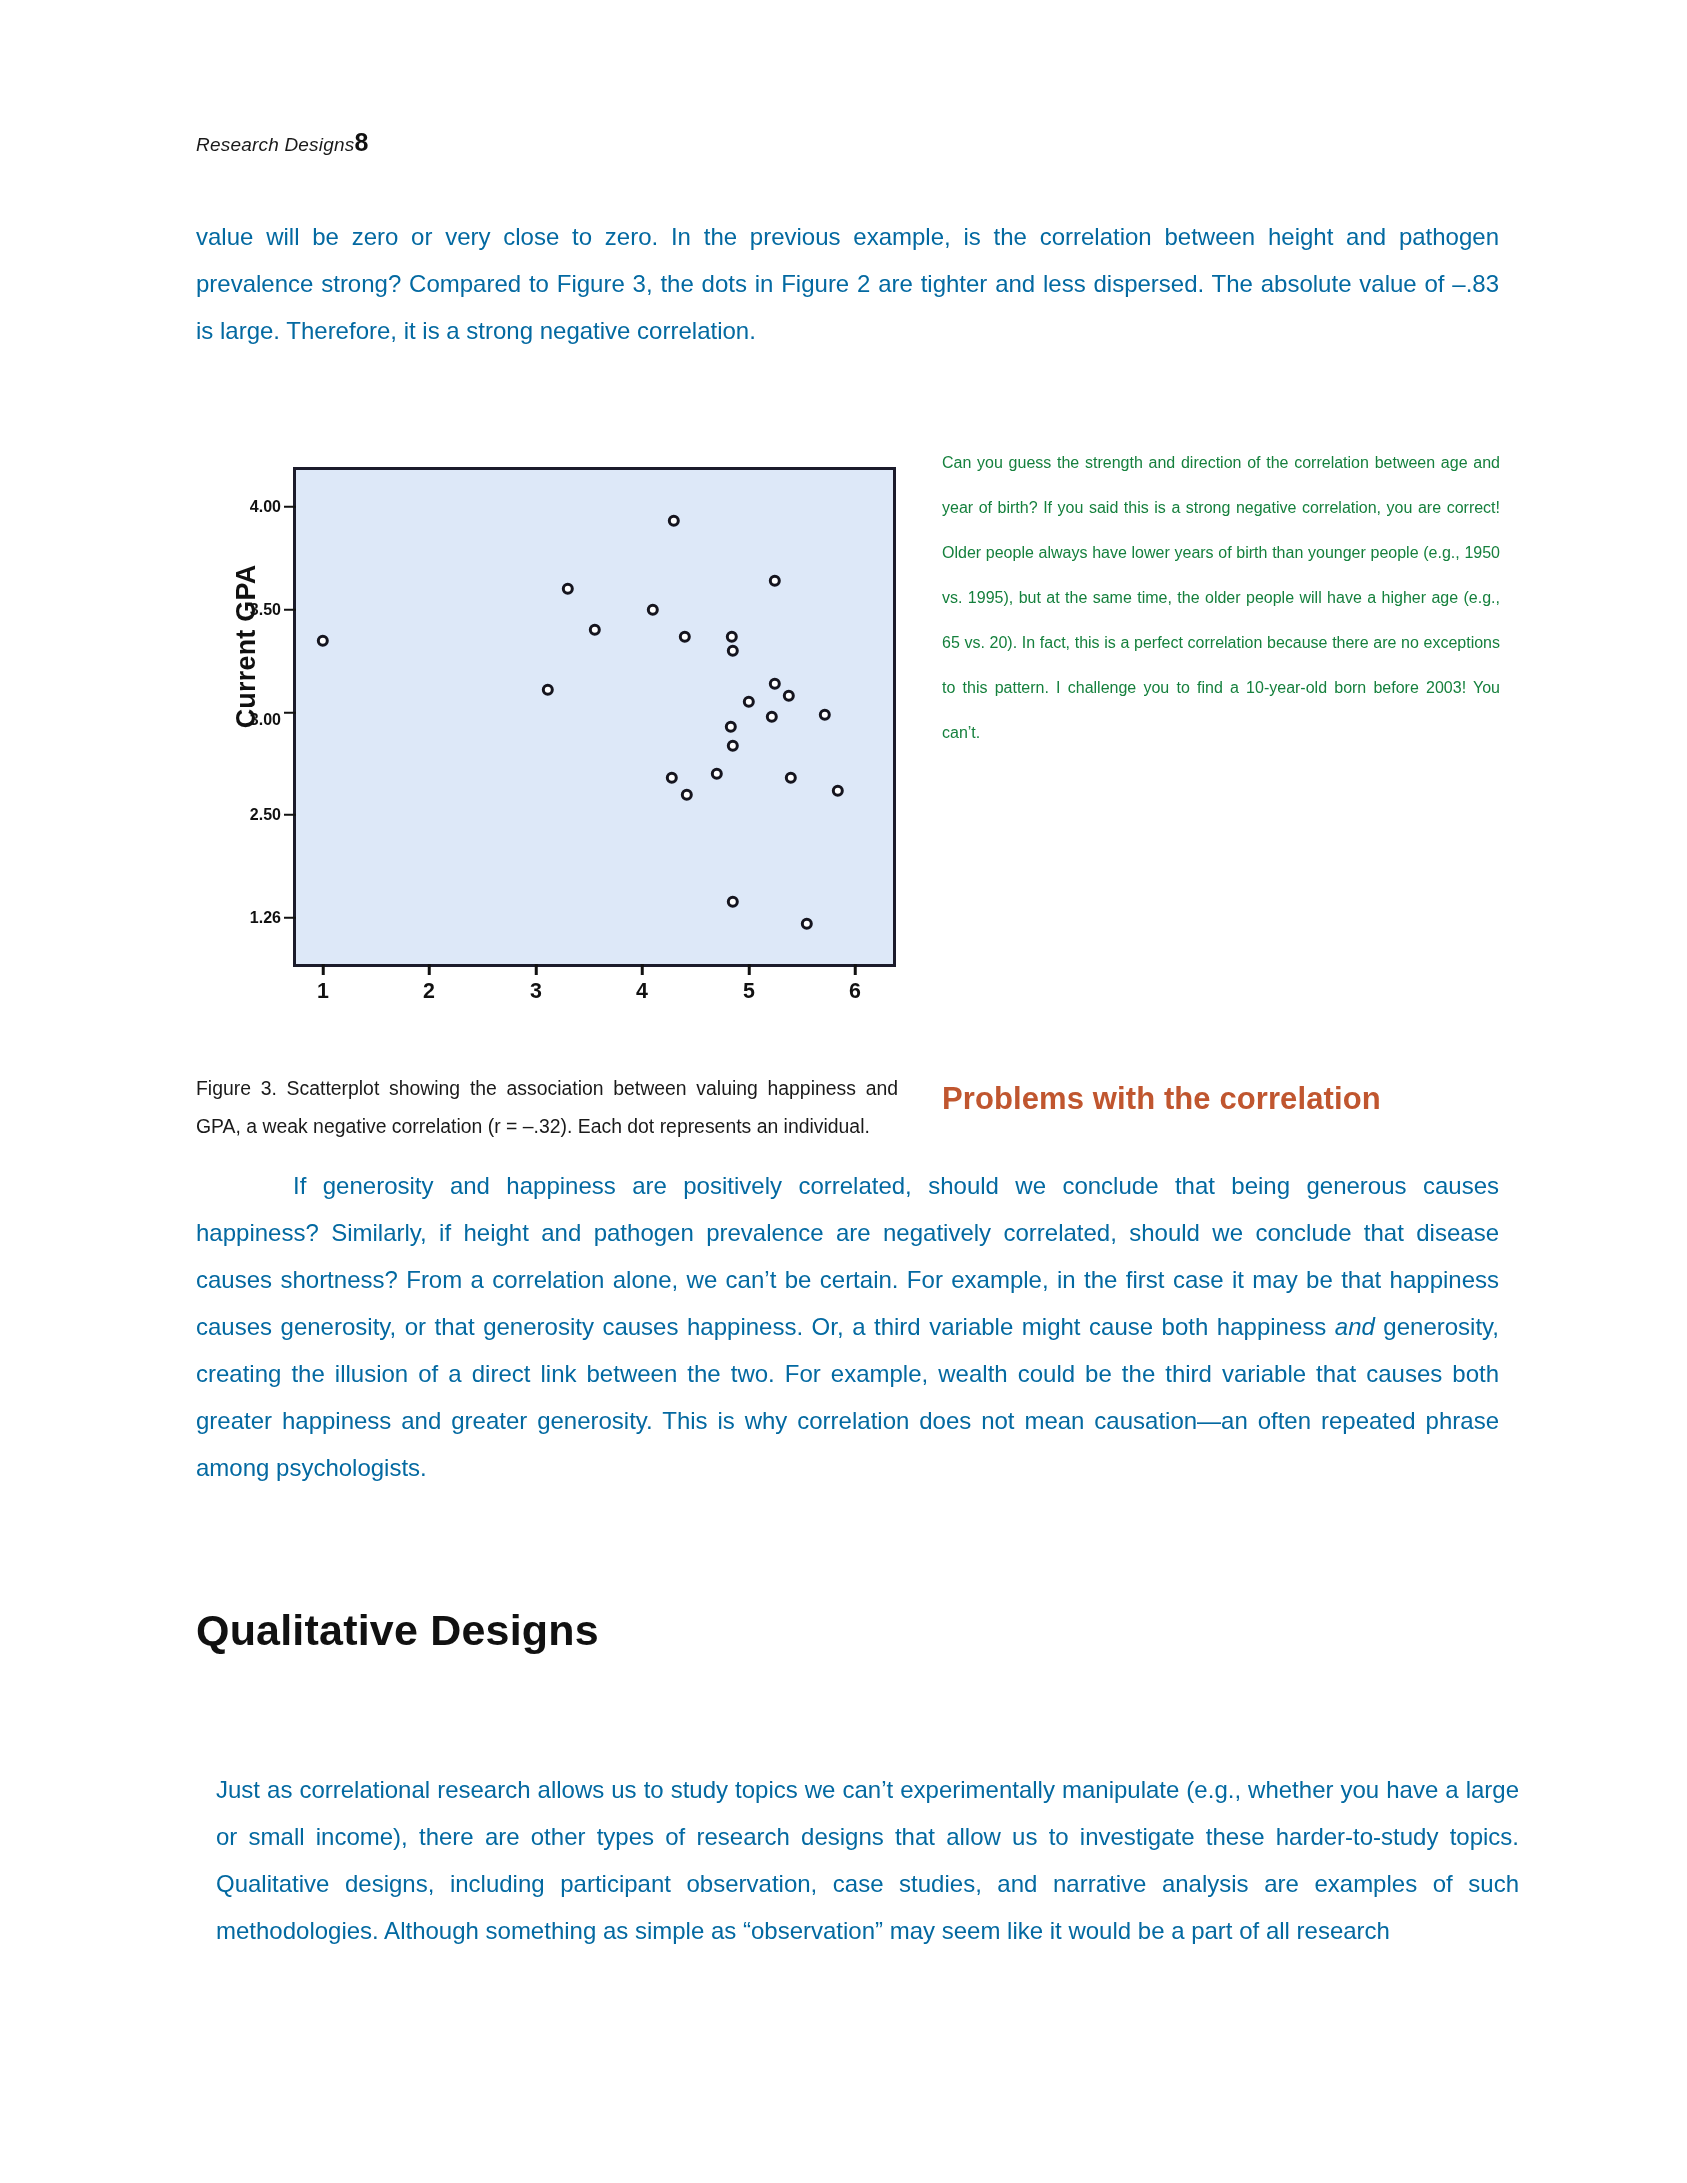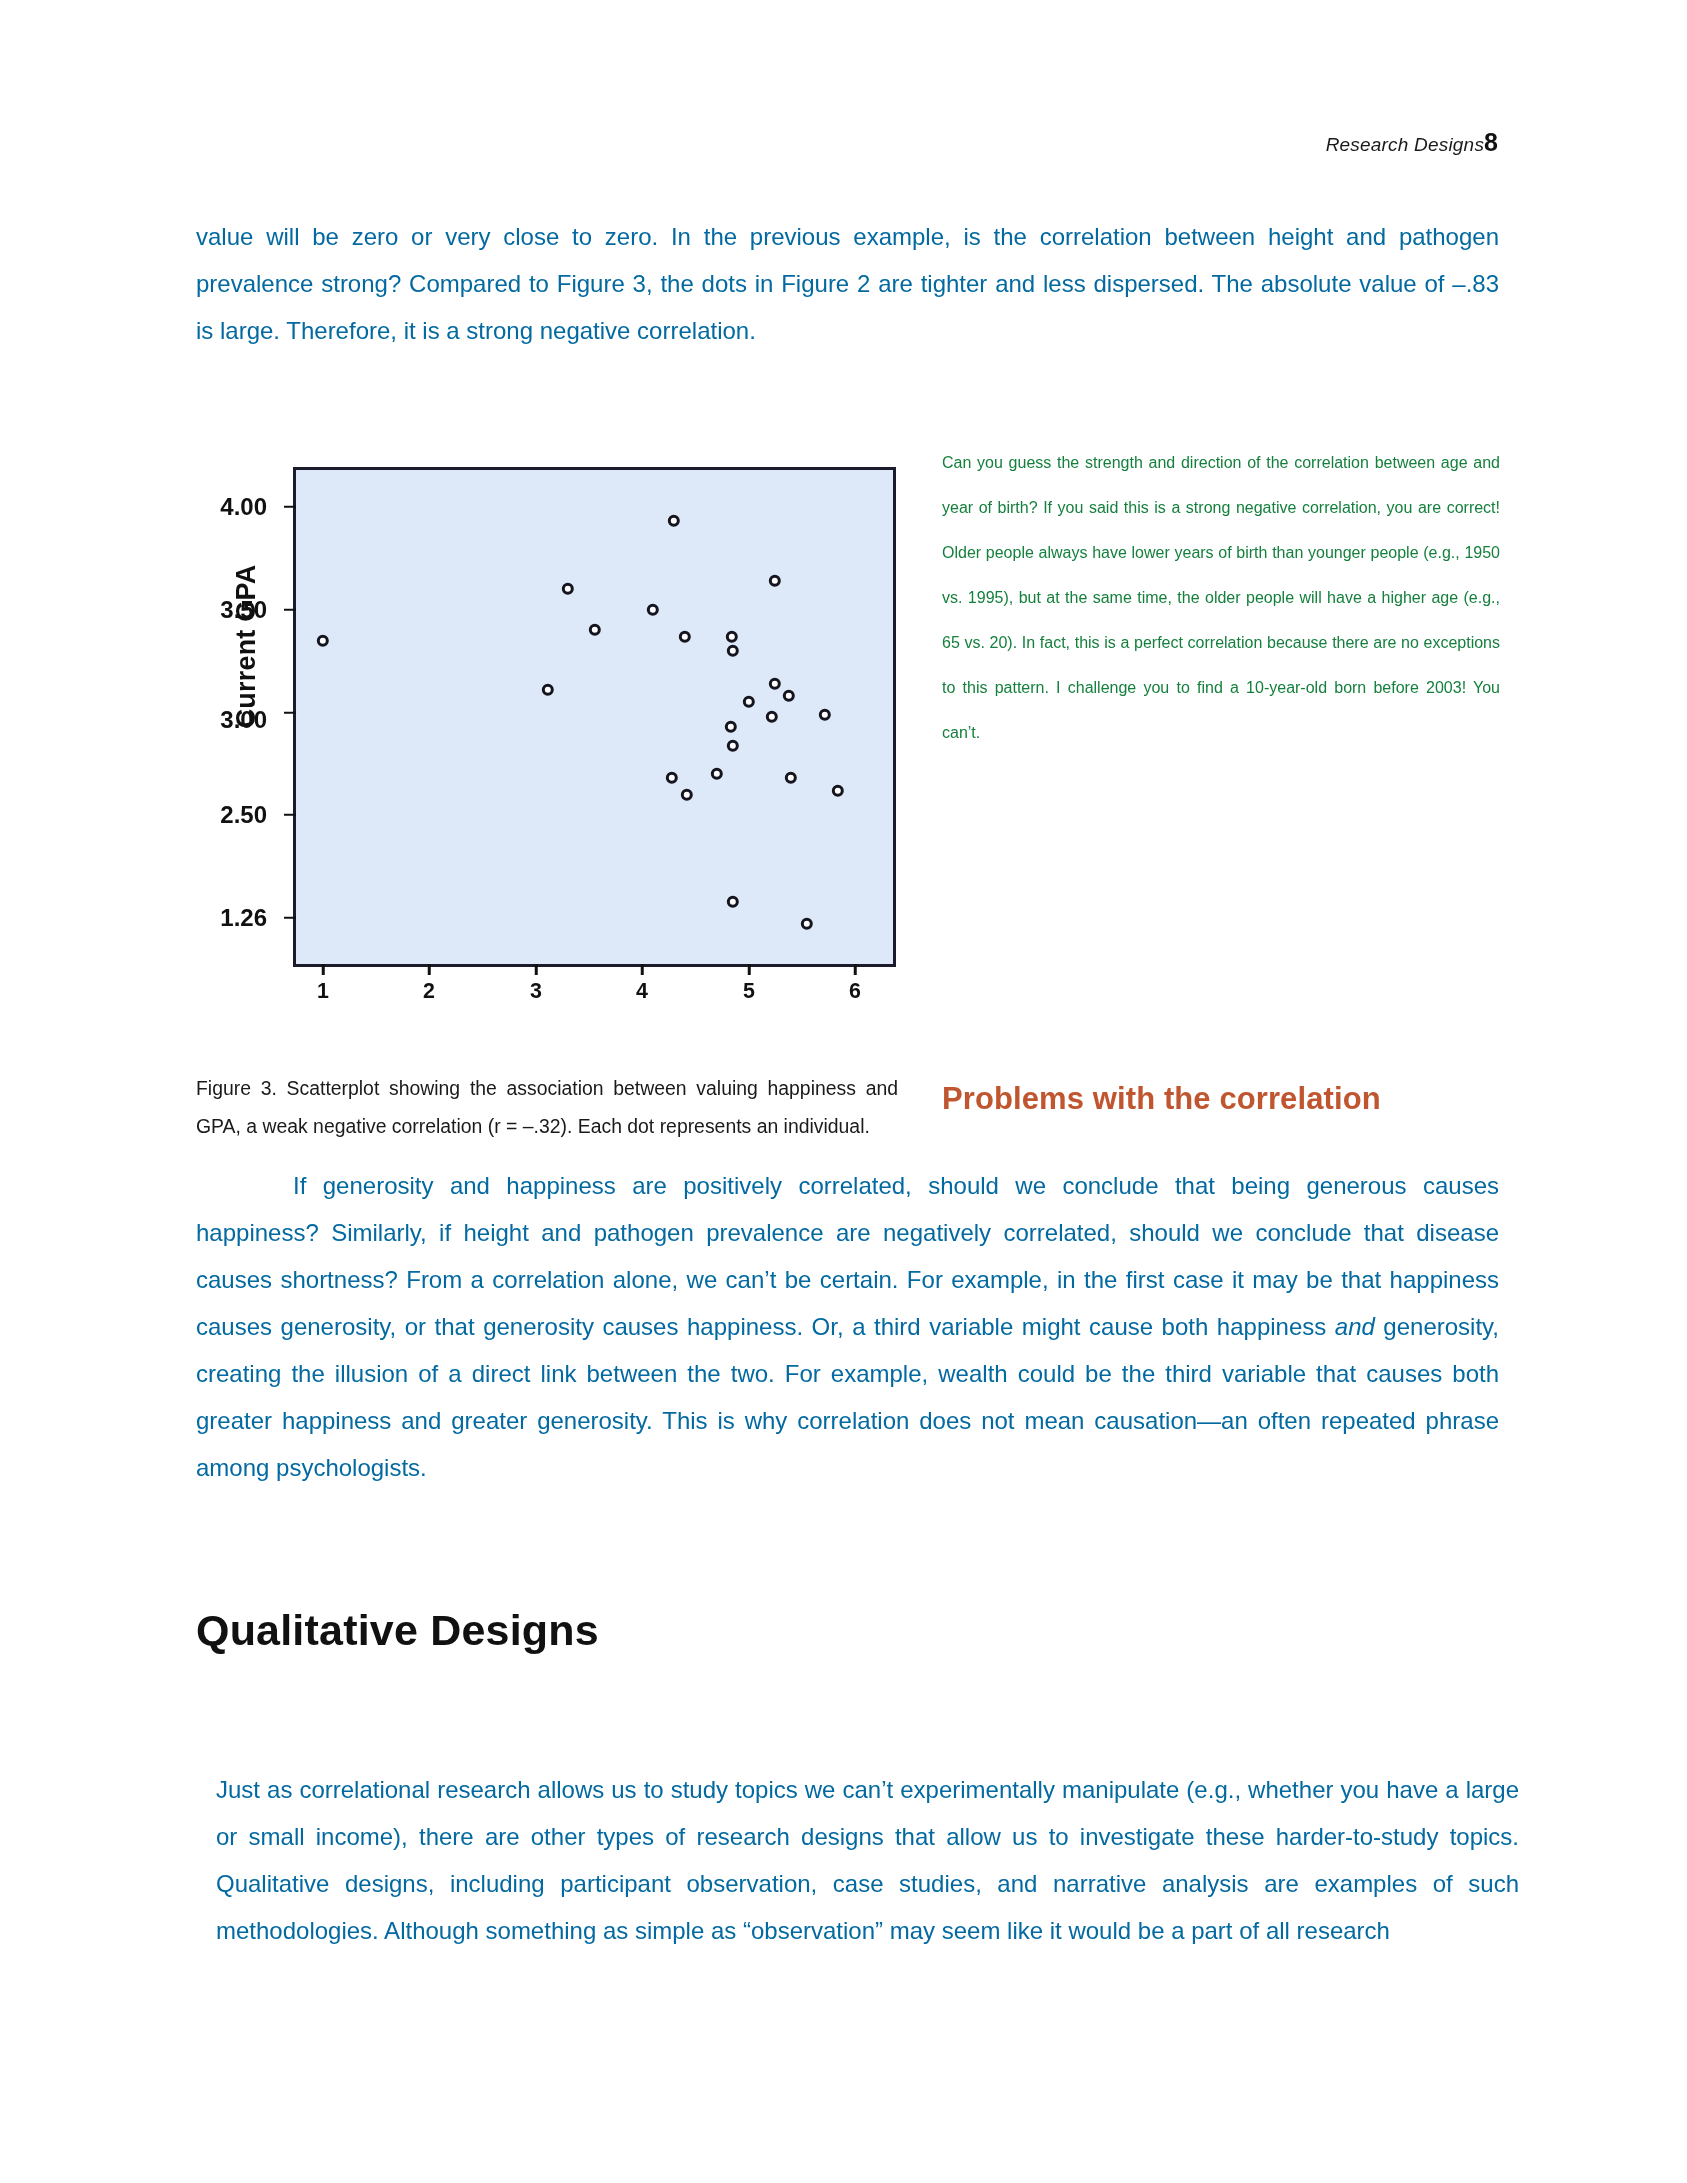--- a/index.html
+++ b/index.html
@@ -23,21 +23,21 @@
     background: #ffffff;
   }
   
   .runhead {
     position: absolute;
     left: 196px;
     top: 128px;
     width: 1302px;
     display: flex;
     align-items: baseline;
-    justify-content: flex-end;
+    justify-content: flex-start;
   }
   .runhead-title {
     font-style: italic;
     font-size: 19px;
     letter-spacing: 0.2px;
     color: #1a1a1a;
   }
   .runhead-page {
     font-size: 25px;
     font-weight: 700;
@@ -107,24 +107,24 @@
     font-size: 29px;
     font-weight: 700;
     letter-spacing: 0.2px;
     color: #111;
   }
   .ytick {
     position: absolute;
     right: 100%;
     transform: translateY(-50%);
     white-space: nowrap;
-    font-size: 24px;
-    font-weight: 700;
-    color: #111;
-    padding-right: 29px;
+    font-size: 16px;
+    font-weight: 700;
+    color: #111;
+    padding-right: 15px;
   }
   .ytick-mark {
     position: absolute;
     left: -12.4px;
     width: 12.4px;
     height: 2.5px;
     background: #111;
     transform: translateY(-50%);
   }
   .xtick {

